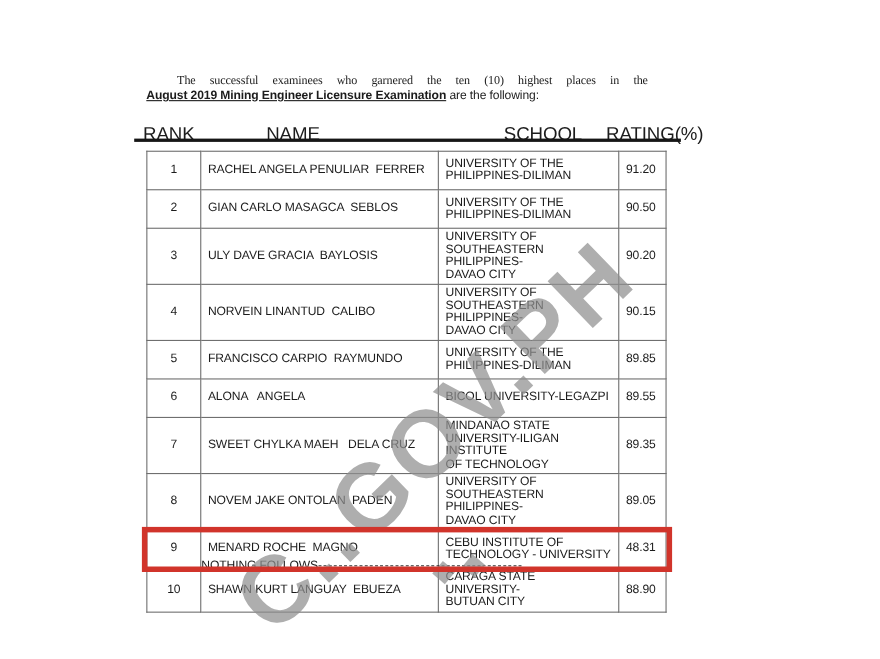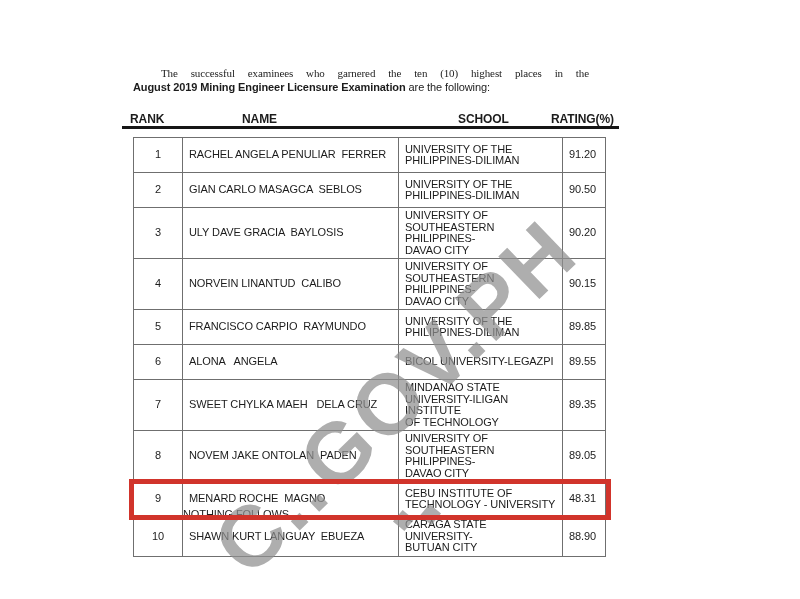--- a/index.html
+++ b/index.html
@@ -4,24 +4,24 @@
 <style>
   * { margin: 0; padding: 0; box-sizing: border-box; }
   html, body { width: 800px; height: 599px; background: #ffffff; overflow: hidden; }
   body { font-family: "Liberation Sans", "DejaVu Sans", sans-serif; color: #1c1c1c; }
 
   .page { position: relative; width: 800px; height: 599px; background: #fff; }
 
   
   .intro { position: absolute; left: 133px; top: 66px; width: 456px; font-size: 11px; line-height: 14px; letter-spacing: -0.1px; }
   .intro-line1 { text-align: justify; text-align-last: justify; padding-left: 28px; white-space: nowrap0; font-family: Liberation Serif, serif; }
-  .intro-line2 b { font-weight: bold; }
+  .intro-line2 b { font-weight: bold; text-decoration: underline; }
 
   
-  .thead-label { position: absolute; top: 112px; font-size: 12px; font-weight: bold; letter-spacing: -0.1px; white-space: nowrap; }
+  .thead-label { position: absolute; top: 112px; font-size: 17px; font-weight: normal; letter-spacing: -0.1px; white-space: nowrap; }
   .h-rank   { left: 130px; }
   .h-name   { left: 242px; }
   .h-school { left: 458px; }
   .h-rating { left: 551px; }
   .header-rule { position: absolute; left: 122px; top: 126px; width: 497px; height: 3px; background: #161616; }
 
   
   table.results { position: absolute; left: 133px; top: 137px; width: 472px; border-collapse: collapse; table-layout: fixed; z-index: 1; }
   table.results td { border: 1px solid #6f6f6f; height: 35px; padding: 2px 6px; vertical-align: middle; font-size: 11px; line-height: 11.5px; letter-spacing: -0.1px; }
   td.c-rank   { text-align: center; padding: 2px 2px; }

